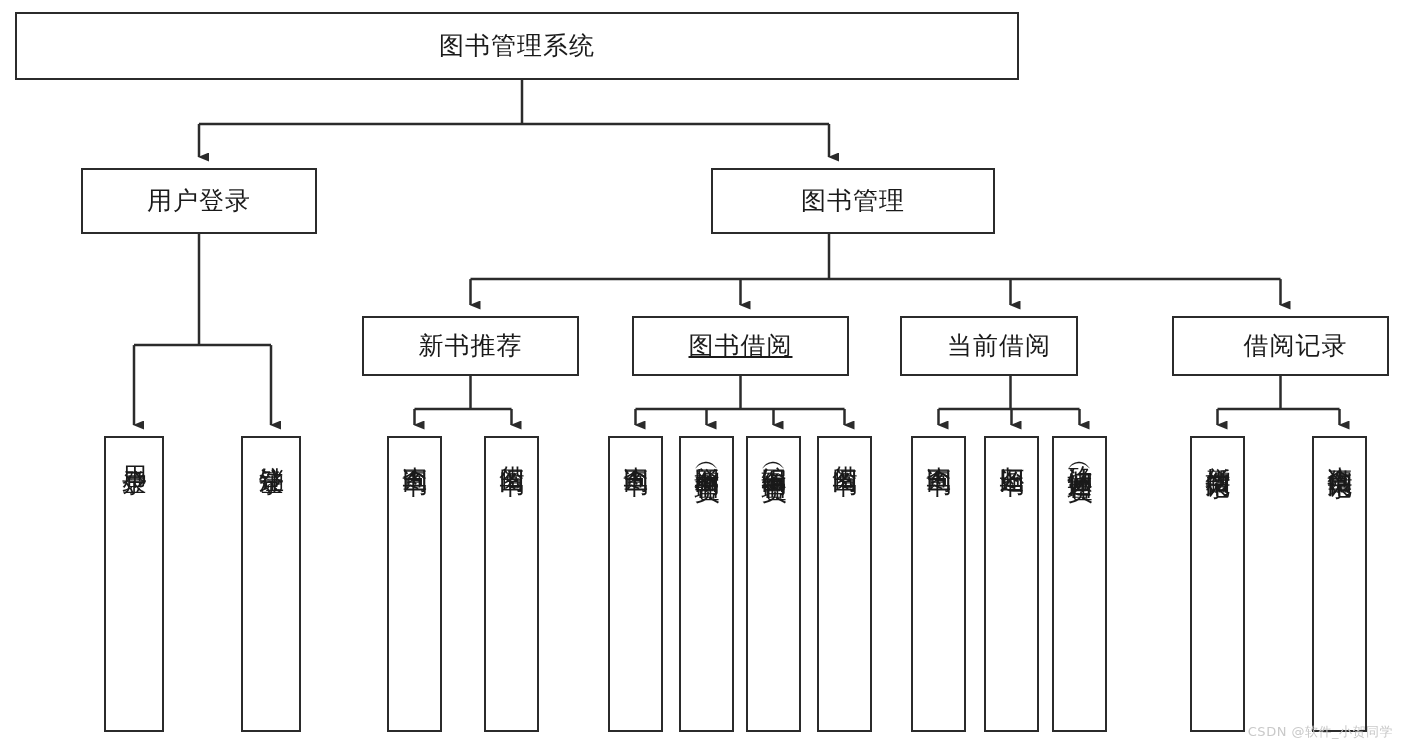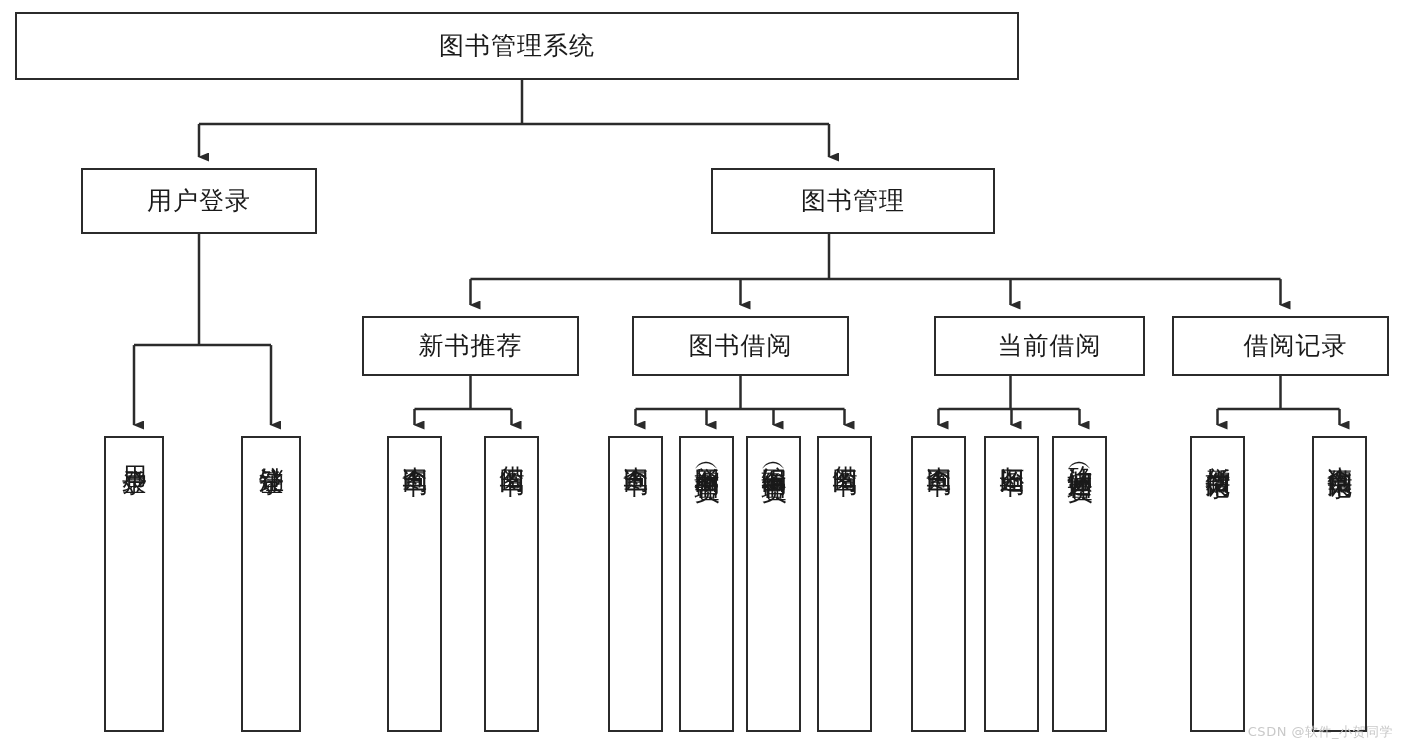--- a/index.html
+++ b/index.html
@@ -124,24 +124,24 @@
       </div>
       <div class="node horiz" style="left: 81px; top: 168px; width: 236px; height: 66px;">
         <span>用户登录</span>
       </div>
       <div class="node horiz" style="left: 711px; top: 168px; width: 284px; height: 66px;">
         <span>图书管理</span>
       </div>
       <div class="node horiz" style="left: 362px; top: 316px; width: 217px; height: 60px;">
         <span>新书推荐</span>
       </div>
-      <div class="node horiz" style="left: 632px; top: 316px; width: 217px; height: 60px;">
+      <div class="node horiz" style="left: 632px; top: 316px; width: 217px; height: 60px; text-decoration: underline;">
         <span>图书借阅</span>
       </div>
-      <div class="node horiz" style="left: 934px; top: 316px; width: 211px; height: 60px; padding-left: 20px;">
+      <div class="node horiz" style="left: 900px; top: 316px; width: 178px; height: 60px; padding-left: 20px;">
         <span>当前借阅</span>
       </div>
       <div class="node horiz" style="left: 1172px; top: 316px; width: 217px; height: 60px; padding-left: 30px;">
         <span>借阅记录</span>
       </div>
       <div class="node leaf" style="left: 104px; top: 436px; width: 60px; height: 296px;">
         <span class="vlabel">用户登录</span>
       </div>
       <div class="node leaf" style="left: 241px; top: 436px; width: 60px; height: 296px;">
         <span class="vlabel">注销登录</span>

